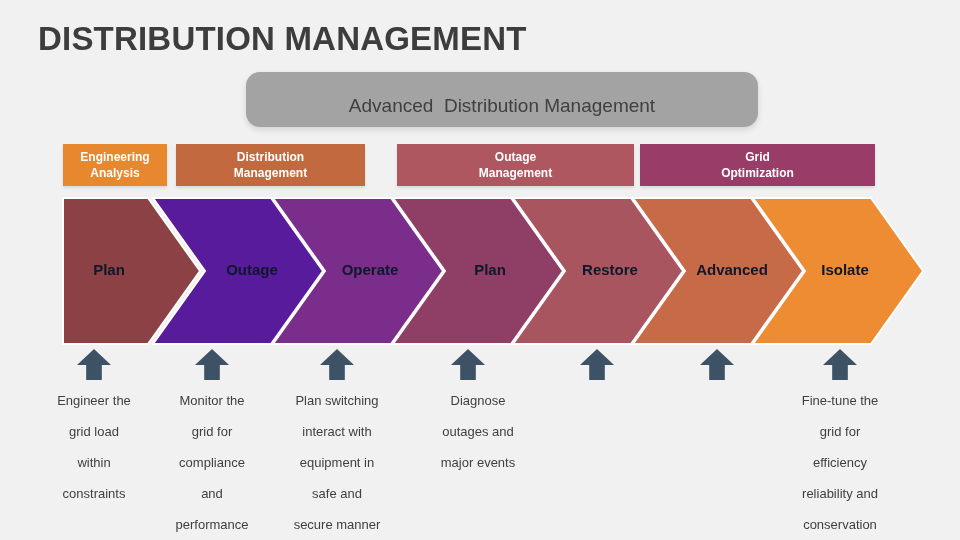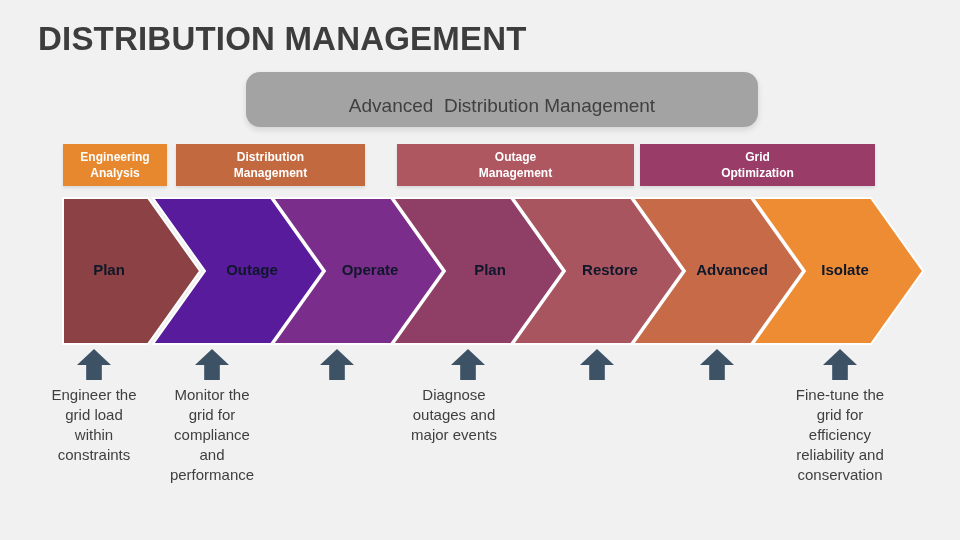--- a/index.html
+++ b/index.html
@@ -88,22 +88,22 @@
     top: 349px;
     width: 34px;
     height: 31px;
     clip-path: polygon(50% 0, 100% 52%, 73% 52%, 73% 100%, 27% 100%, 27% 52%, 0 52%);
   }
   .step-desc {
     position: absolute;
     top: 385px;
     width: 140px;
     text-align: center;
-    font-size: 15px;
-    line-height: 20px;
+    font-size: 13px;
+    line-height: 31px;
     color: #3f3f3f;
     white-space: pre-line;
   }
 </style>
 </head>
 <body>
 
 <div class="slide">
 
   <div class="slide-title">DISTRIBUTION MANAGEMENT</div>
@@ -157,21 +157,26 @@
 
   <div class="step-desc" style="left:24px;">Engineer the
 grid load
 within
 constraints</div>
   <div class="step-desc" style="left:142px;">Monitor the
 grid for
 compliance
 and
 performance</div>
-  <div class="step-desc" style="left:384px;">Diagnose
+  <div class="step-desc" style="left:267px;">Plan switching
+interact with
+equipment in
+safe and
+secure manner</div>
+  <div class="step-desc" style="left:408px;">Diagnose
 outages and
 major events</div>
   <div class="step-desc" style="left:770px;">Fine-tune the
 grid for
 efficiency
 reliability and
 conservation</div>
 
 </div>
 

